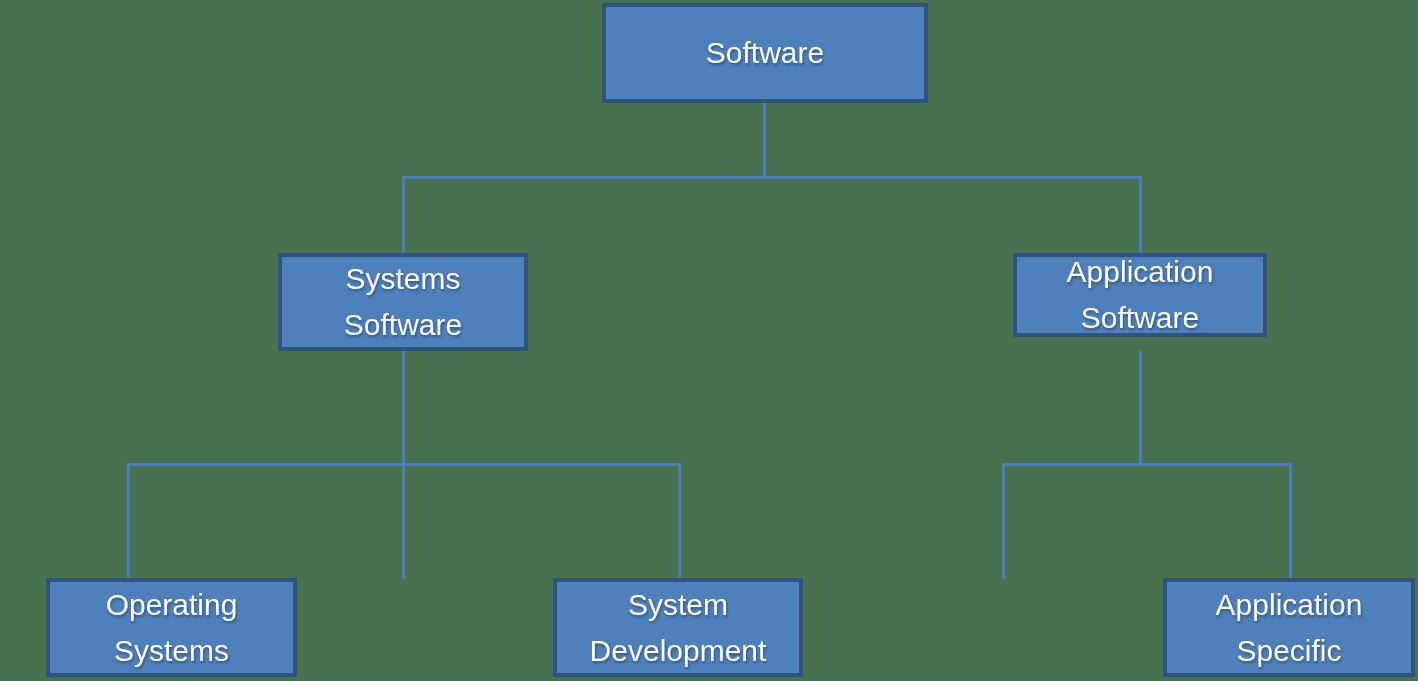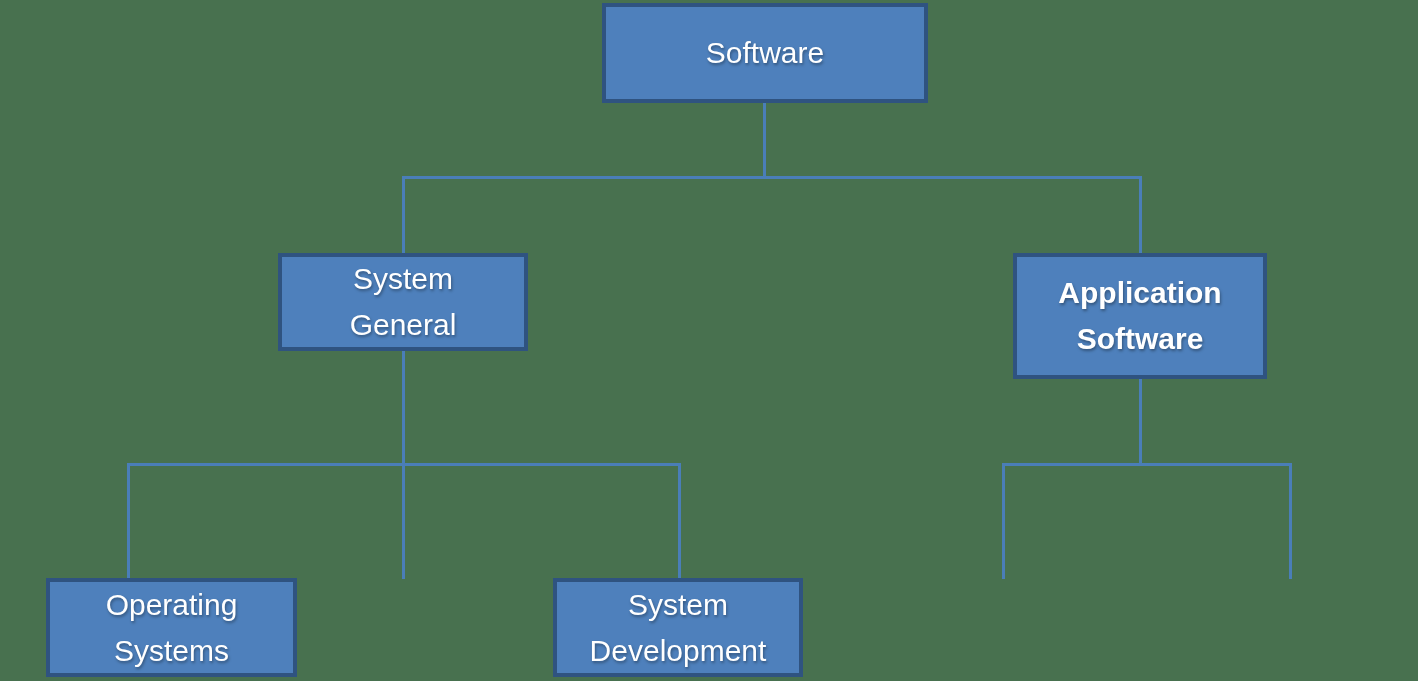--- a/index.html
+++ b/index.html
@@ -32,21 +32,21 @@
   .conn {
     position: absolute;
     background: var(--line, #4A7EB8);
   }
   .conn.h { height: 3px; }
   .conn.v { width: 3px; }
 
   
   .n-root { left: 602px; top: 3px;   width: 326px; height: 100px; }
   .n-sys  { left: 278px; top: 253px; width: 250px; height: 98px; }
-  .n-app  { left: 1013px;top: 253px; width: 254px; height: 126px; font-weight: bold; }
+  .n-app  { left: 1013px;top: 253px; width: 254px; height: 84px; }
   .n-os   { left: 2px;   top: 578px; width: 251px; height: 99px; margin-left: 44px; }
   .n-ss   { left: 278px; top: 578px; width: 250px; height: 99px; }
   .n-sd   { left: 553px; top: 578px; width: 250px; height: 99px; }
   .n-gp   { left: 877px; top: 578px; width: 253px; height: 99px; }
   .n-as   { left: 1163px;top: 578px; width: 252px; height: 99px; }
 
   
   .c-root-stem   { left: 763px;  top: 103px; height: 76px; }
   .c-l1-h        { left: 402px;  top: 176px; width: 740px; }
   .c-l1-v-left   { left: 402px;  top: 176px; height: 78px; }
@@ -82,31 +82,34 @@
   <div class="conn v c-app-stem"></div>
   <div class="conn h c-l2r-h"></div>
   <div class="conn v c-l2r-v1"></div>
   <div class="conn v c-l2r-v2"></div>
 
   <div class="node n-root">
     <span>Software</span>
   </div>
 
   <div class="node n-sys">
-    <span>System General</span>
+    <span>Systems Software</span>
   </div>
 
   <div class="node n-app">
     <span>Application Software</span>
   </div>
 
   <div class="node n-os">
     <span>Operating Systems</span>
   </div>
 
 
   <div class="node n-sd">
     <span>System Development</span>
   </div>
 
 
+  <div class="node n-as">
+    <span>Application Specific</span>
+  </div>
 
 </div>
 
 </body></html>

